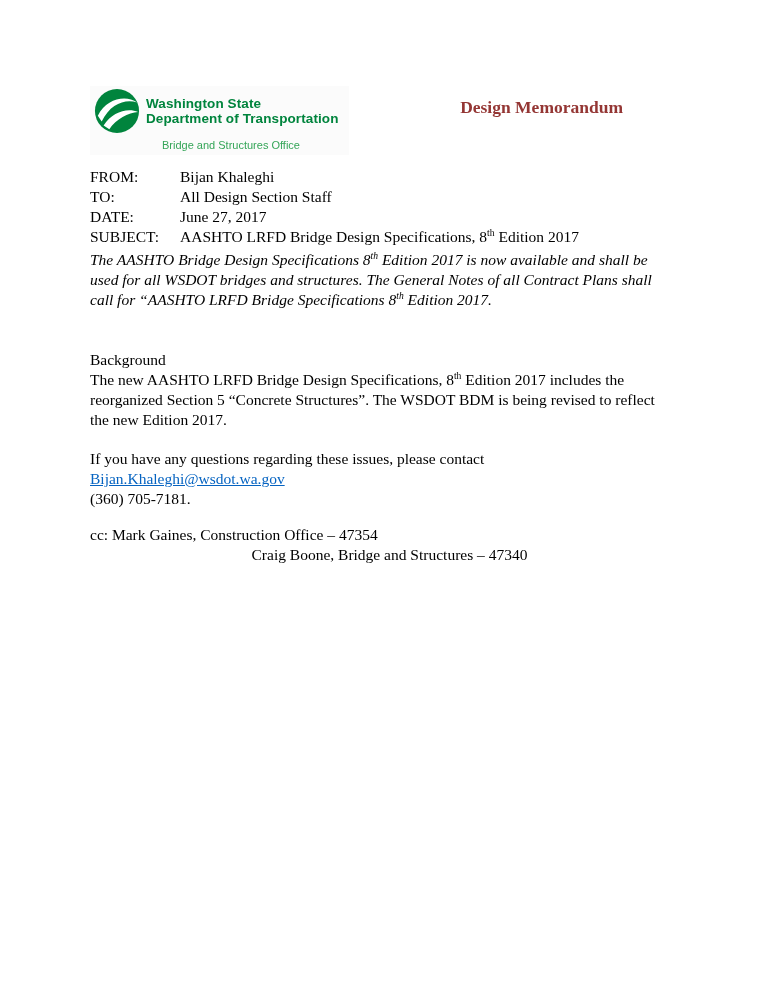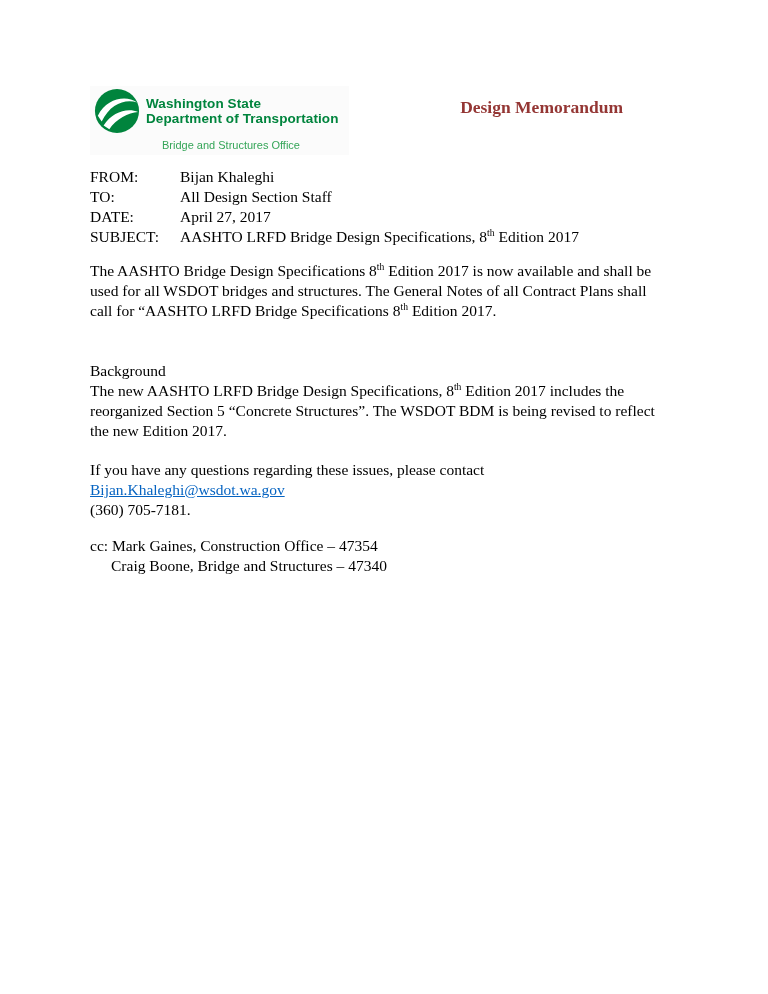--- a/index.html
+++ b/index.html
@@ -82,32 +82,32 @@
     width: 90px;
     flex: none;
   }
 
   
   .para {
     margin: 0;
     line-height: 20px;
     max-width: 585px;
   }
-  .p1 { margin-top: 14px; }
+  .p1 { margin-top: 3px; font-style: italic; }
   .bg-heading {
     font-weight: normal;
     margin-top: 40px;
     line-height: 20px;
   }
   .p3 { margin-top: 19px; }
   .cc-block {
     margin-top: 16px;
     line-height: 20px;
   }
-  .cc-line2 { padding-left: 21px; }
+  .cc-line2 { padding-left: 21px; text-align: center; }
 
   .sup {
     font-size: 0.62em;
     vertical-align: super;
     line-height: 0;
   }
   a.email-link {
     color: var(--link, #0563C1);
     text-decoration: underline;
     cursor: pointer;
@@ -142,21 +142,21 @@
     <div class="memo-row">
       <span class="memo-label">FROM:</span>
       <span class="memo-value">Bijan Khaleghi</span>
     </div>
     <div class="memo-row">
       <span class="memo-label">TO:</span>
       <span class="memo-value">All Design Section Staff</span>
     </div>
     <div class="memo-row">
       <span class="memo-label">DATE:</span>
-      <span class="memo-value">April 27, 2017</span>
+      <span class="memo-value">June 27, 2017</span>
     </div>
     <div class="memo-row">
       <span class="memo-label">SUBJECT:</span>
       <span class="memo-value"><span>AASHTO LRFD Bridge Design Specifications, 8</span><span class="sup">th</span><span> Edition 2017</span></span>
     </div>
   </div>
 
   <p class="para p1"><span>The AASHTO Bridge Design Specifications 8</span><span class="sup">th</span><span> Edition 2017 is now available and shall be used for all WSDOT bridges and structures. The General Notes of all Contract Plans shall call for “AASHTO LRFD Bridge Specifications 8</span><span class="sup">th</span><span> Edition 2017.</span></p>
 
   <div class="bg-heading">Background</div>

